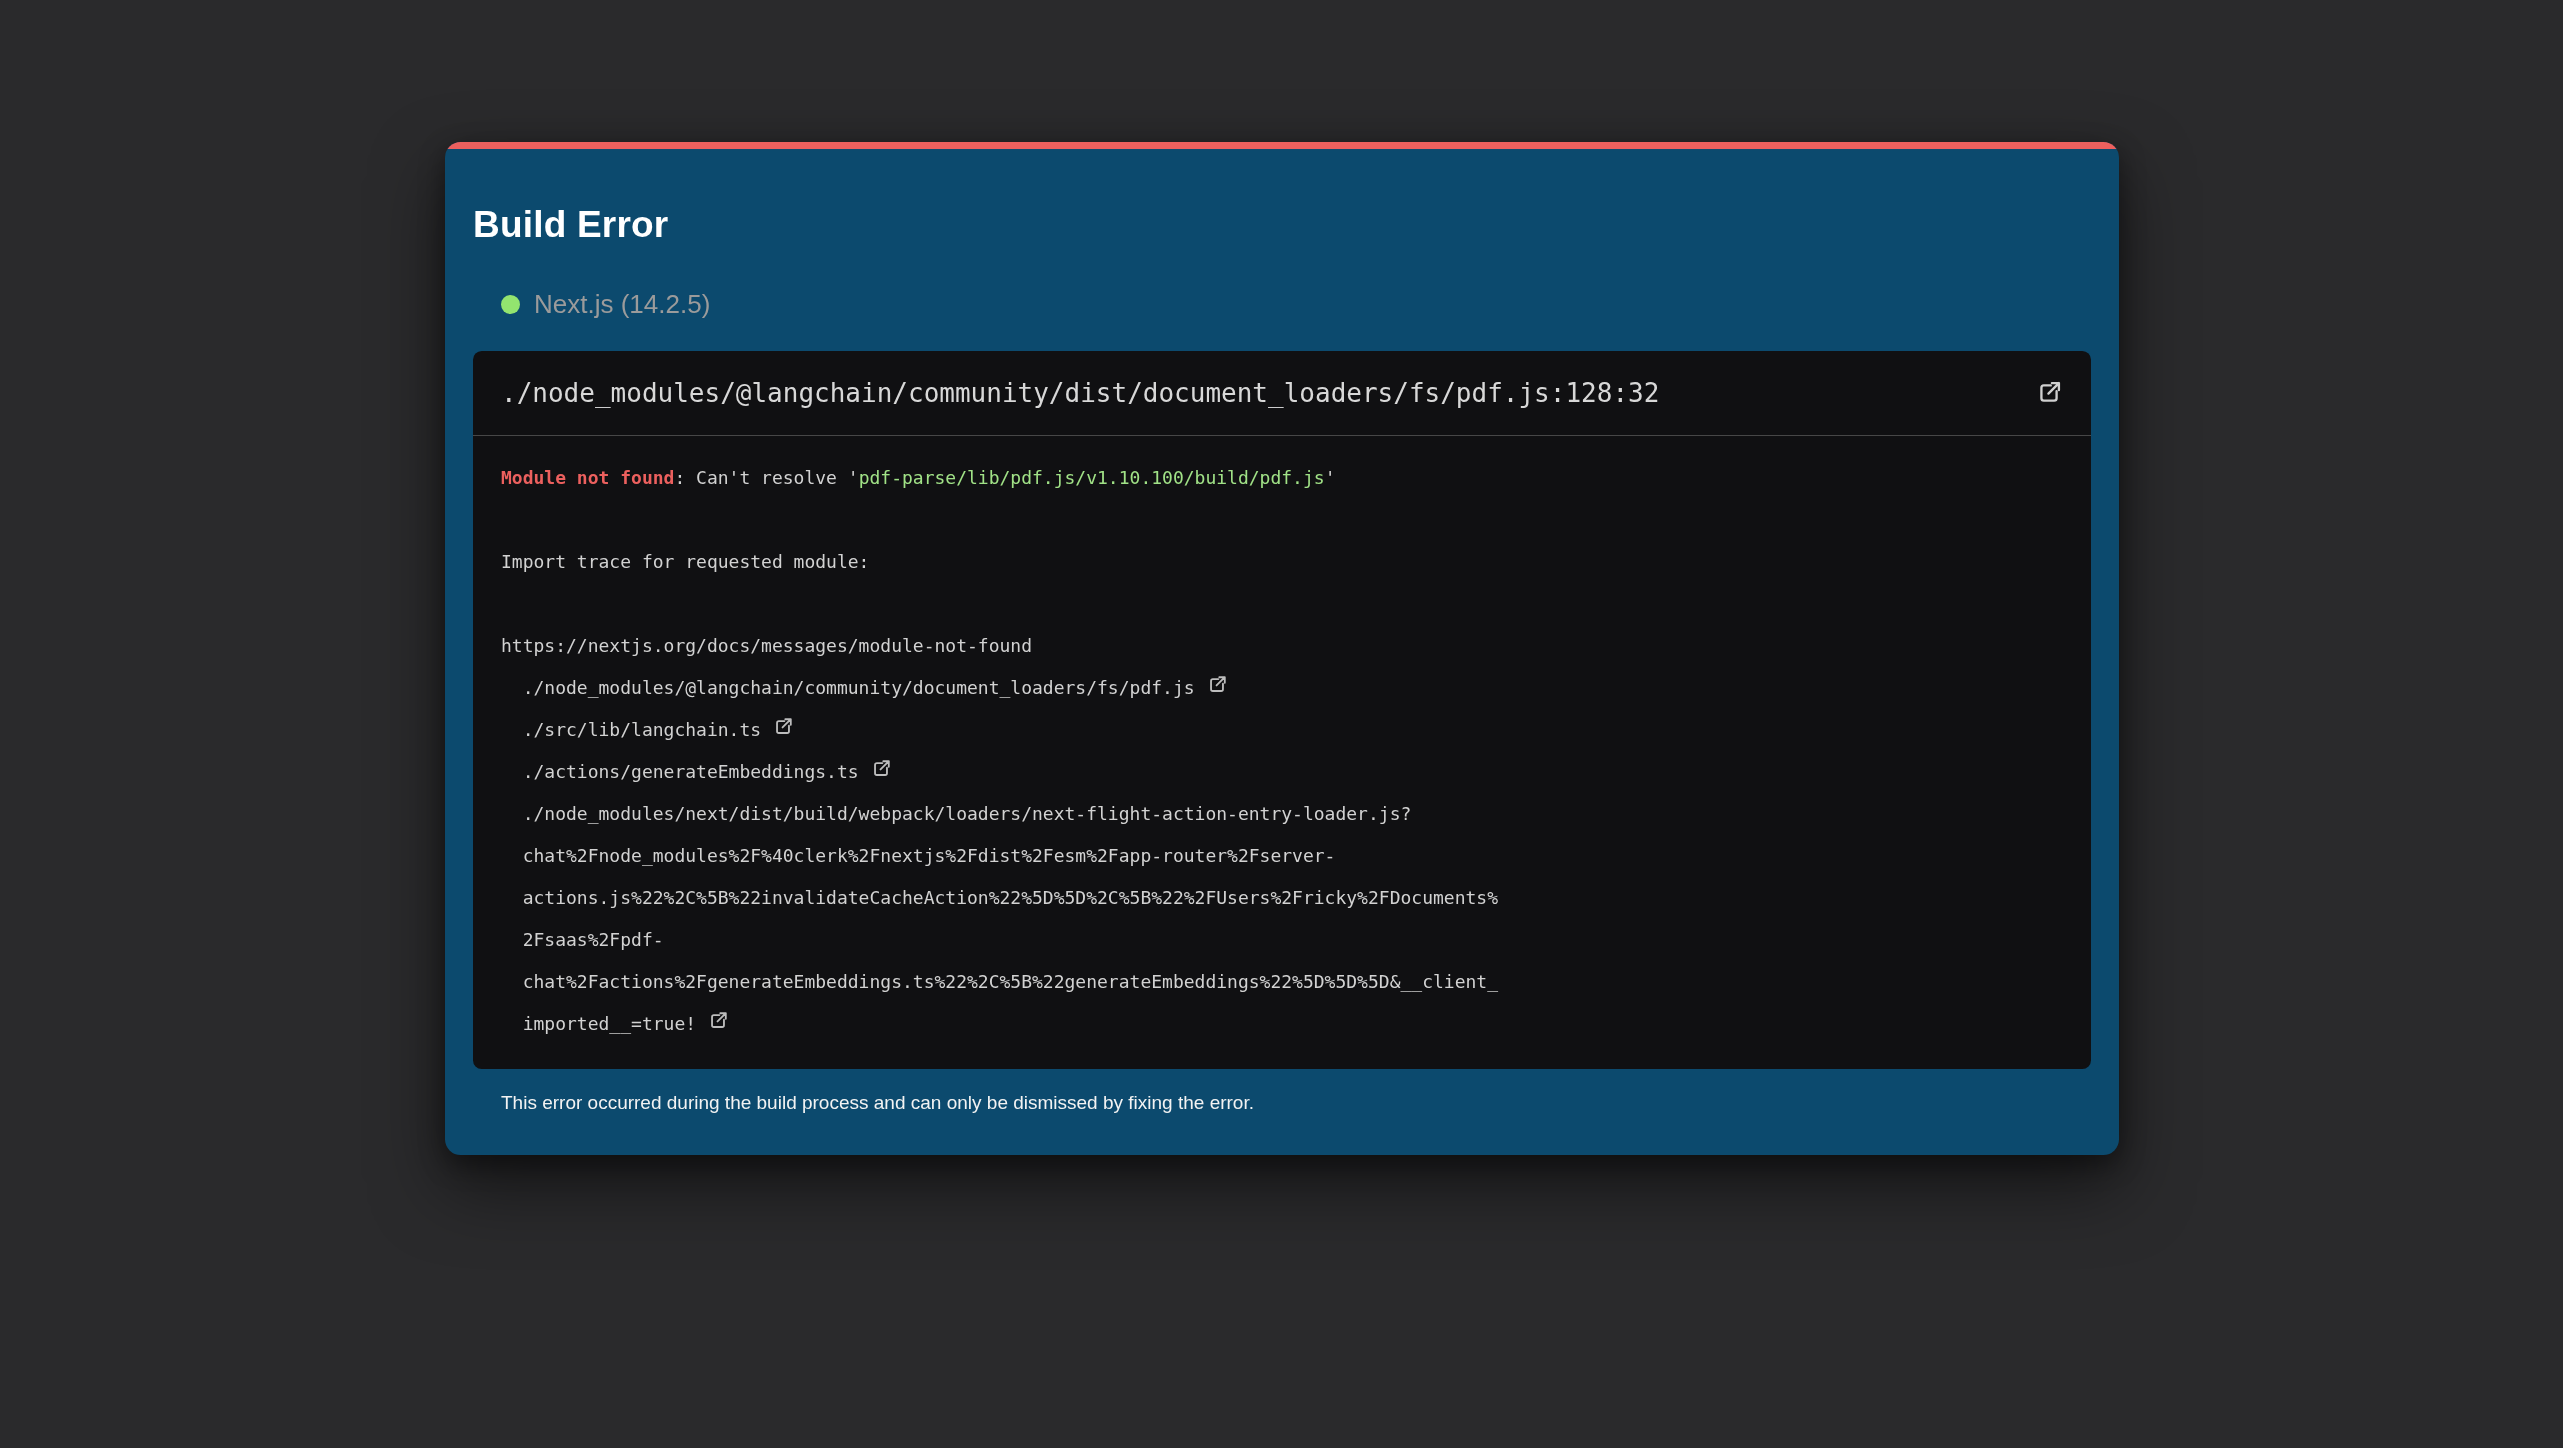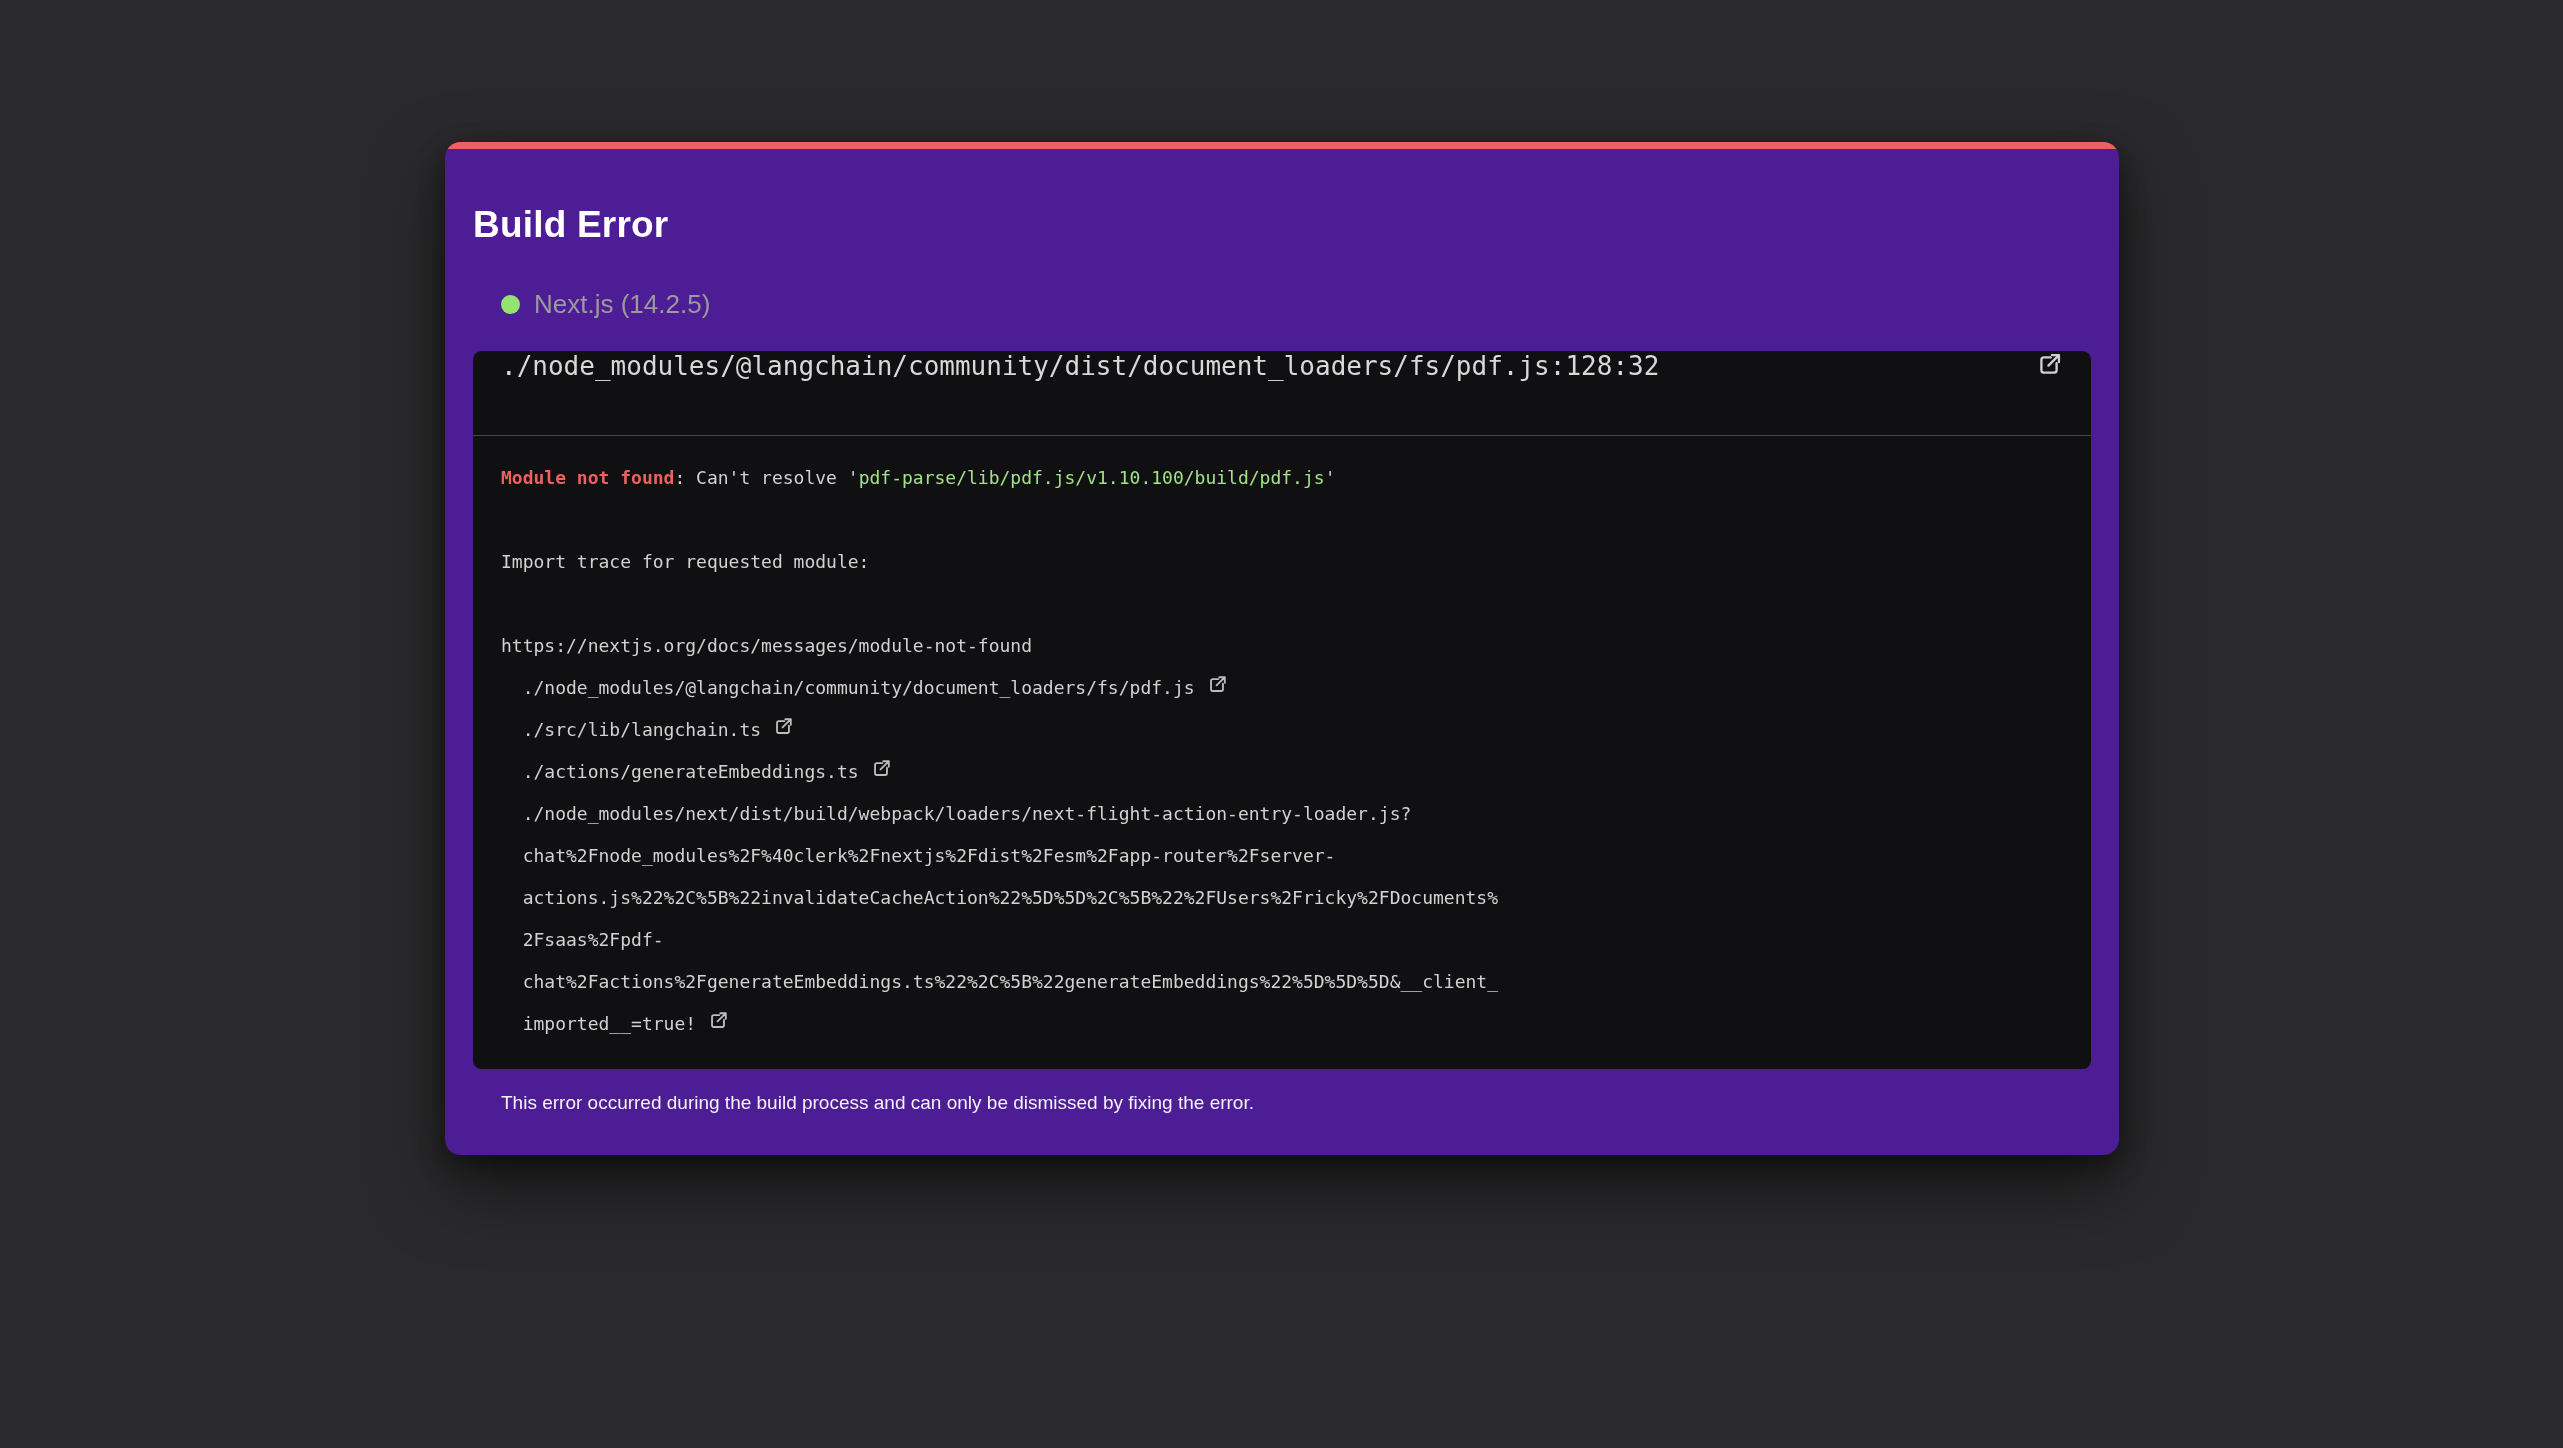--- a/index.html
+++ b/index.html
@@ -8,21 +8,21 @@
     background: #2a2a2c;
     font-family: "Liberation Sans", sans-serif;
     position: relative;
     overflow: hidden;
   }
   .dialog {
     position: absolute;
     left: 445px;
     top: 142px;
     width: 1674px;
-    background: #4c1d95;
+    background: #0c4a6e;
     border-radius: 15.7px;
     box-shadow: 0 31px 70px rgba(0,0,0,0.5), 0 8.7px 26px rgba(0,0,0,0.4);
     overflow: hidden;
     padding-bottom: 35px;
   }
   .accent-bar {
     height: 7px;
     background: #ec605e;
   }
   .dialog-inner {
@@ -72,21 +72,21 @@
   }
   .terminal {
     margin-top: 31px;
     background: #101012;
     border-radius: 8.7px;
     font-family: "DejaVu Sans Mono", monospace;
   }
   .terminal-header {
     height: 85px;
     display: flex;
-    align-items: flex-start;
+    align-items: center;
     justify-content: space-between;
     padding: 0 28px;
     border-bottom: 0.9px solid #474747;
   }
   .terminal-file-path {
     font-size: 26px;
     color: #d8d8d8;
     white-space: nowrap;
     overflow: hidden;
   }

